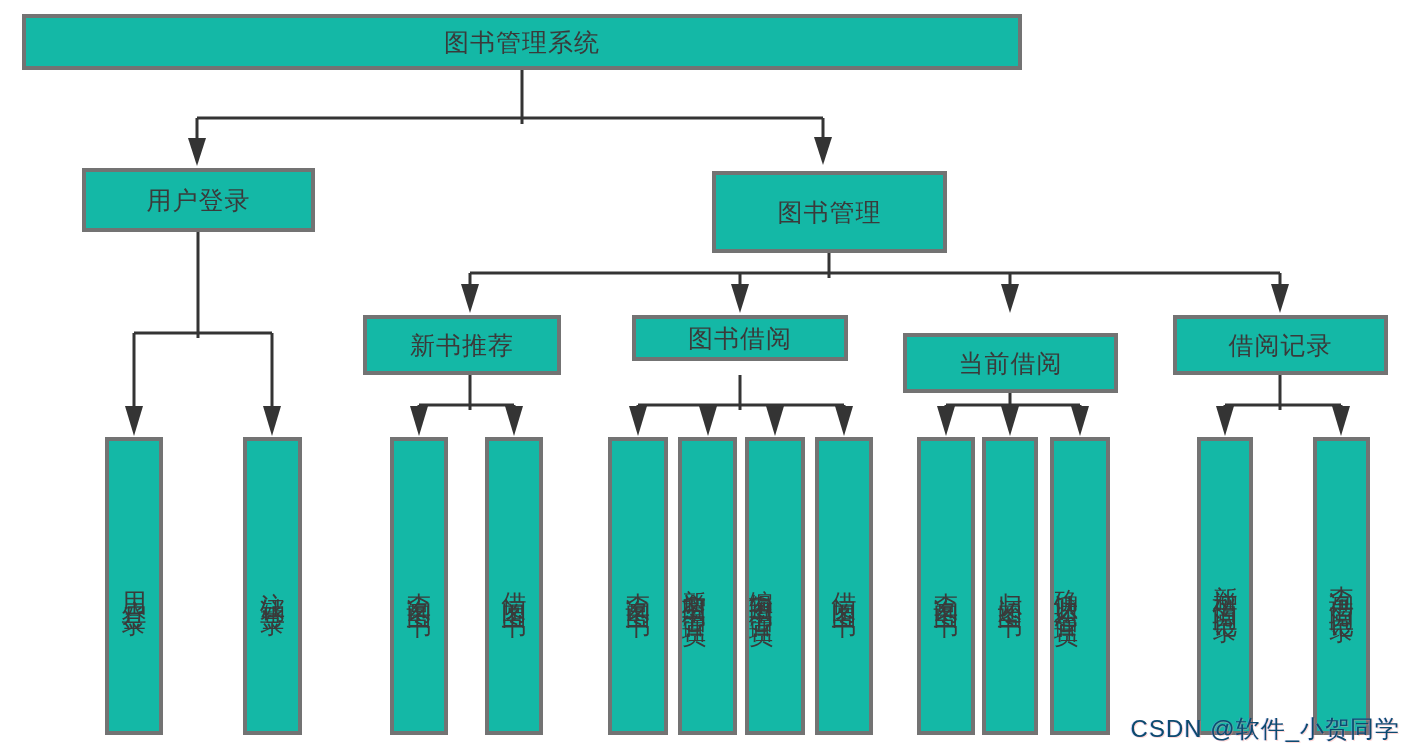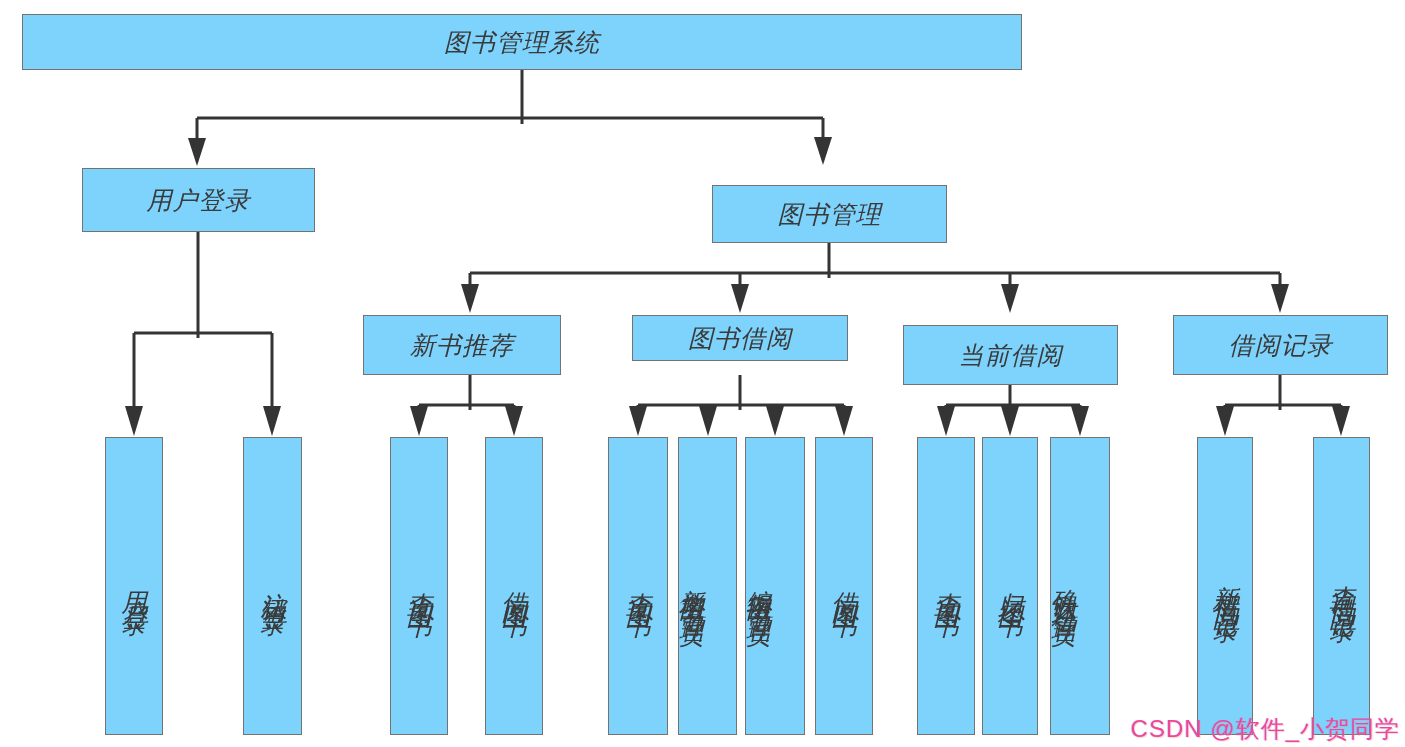--- a/index.html
+++ b/index.html
@@ -5,43 +5,42 @@
   html,body{margin:0;padding:0;}
   body{
     width:1405px;height:747px;position:relative;overflow:hidden;
     background:#ffffff;
     font-family:"Liberation Sans",sans-serif;
     color:#3a3a3a;
   }
   #connectors{position:absolute;left:0;top:0;z-index:1;}
   .node{
     position:absolute;z-index:2;box-sizing:border-box;
-    background:#7dd3fc;border:1px solid #737373;
+    background:#14b8a6;border:4px solid #737373;
     display:flex;align-items:center;justify-content:center;
     font-size:25px;letter-spacing:1px;color:#3a3a3a;
     white-space:nowrap;
-    font-style:italic;
   }
   .vnode span{
     writing-mode:vertical-rl;
     letter-spacing:7px;
     font-size:25px;
     line-height:1;
   }
   .vnode.tight span{
     letter-spacing:5px;
     font-size:24px;
   }
   .vnode.top-align{
     align-items:center;justify-content:flex-start;
     padding-top:12px;
   }
   #watermark{
     position:absolute;z-index:5;right:5px;bottom:2px;
-    font-size:24px;color:#ec4899;letter-spacing:1px;
+    font-size:24px;color:#0c4a6e;letter-spacing:1px;
     text-shadow:1px 1px 0 rgba(255,140,140,.35),-1px 0 0 rgba(140,140,255,.35);
   }
 </style>
 </head>
 <body>
 
 <svg id="connectors" width="1405" height="747" viewBox="0 0 1405 747">
   <g stroke="#343434" stroke-width="3" fill="none">
 
     <path d="M522 70 V124 M197 118 H823 M197 118 V144 M823 118 V144"></path>
@@ -81,31 +80,31 @@
   </g>
 </svg>
 
 <div class="node" style="left:22px;top:14px;width:1000px;height:56px;">
   <span>图书管理系统</span>
 </div>
 
 <div class="node" style="left:82px;top:168px;width:233px;height:64px;">
   <span>用户登录</span>
 </div>
-<div class="node" style="left:712px;top:185px;width:235px;height:58px;">
+<div class="node" style="left:712px;top:171px;width:235px;height:82px;">
   <span>图书管理</span>
 </div>
 
 <div class="node" style="left:363px;top:315px;width:198px;height:60px;">
   <span>新书推荐</span>
 </div>
 <div class="node" style="left:632px;top:315px;width:216px;height:46px;">
   <span>图书借阅</span>
 </div>
-<div class="node" style="left:903px;top:325px;width:215px;height:60px;text-align:center;">
+<div class="node" style="left:903px;top:333px;width:215px;height:60px;text-align:center;">
   <span>当前借阅</span>
 </div>
 <div class="node" style="left:1173px;top:315px;width:215px;height:60px;text-align:center;">
   <span>借阅记录</span>
 </div>
 
 <div class="node vnode" style="left:105px;top:437px;width:58px;height:298px;">
   <span>用户登录</span>
 </div>
 <div class="node vnode" style="left:243px;top:437px;width:59px;height:298px;">

